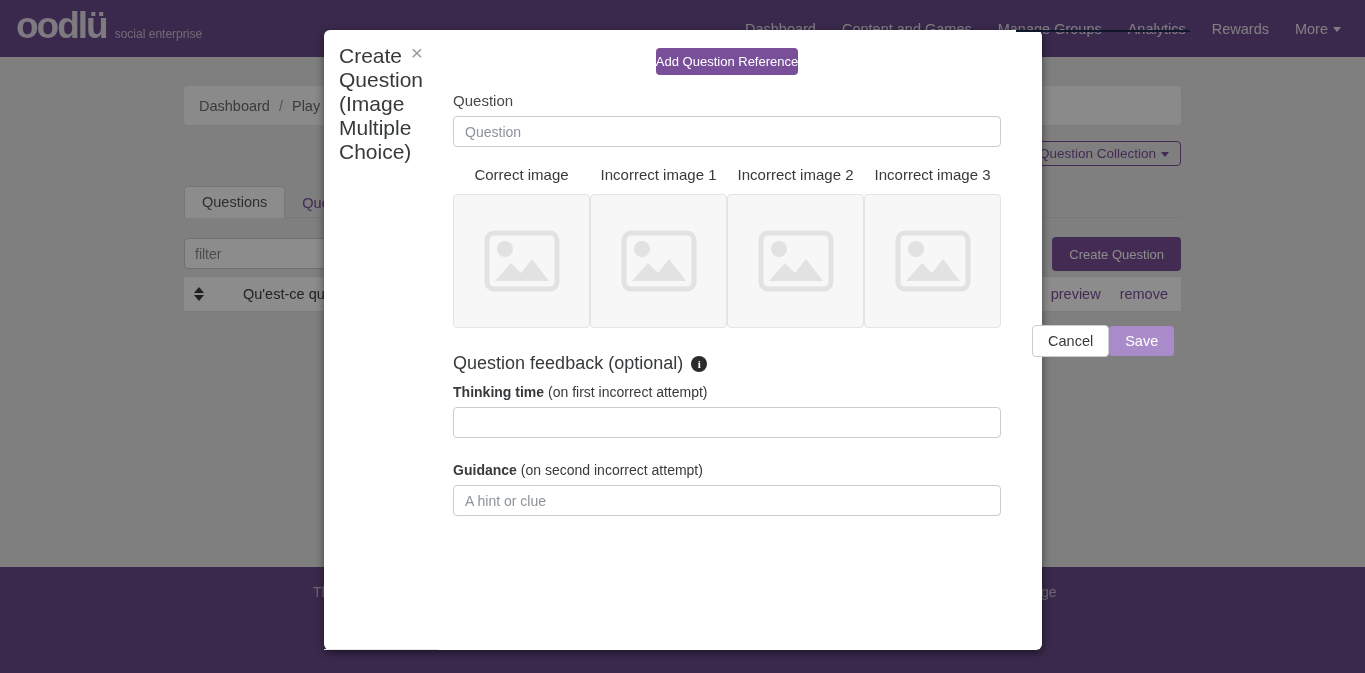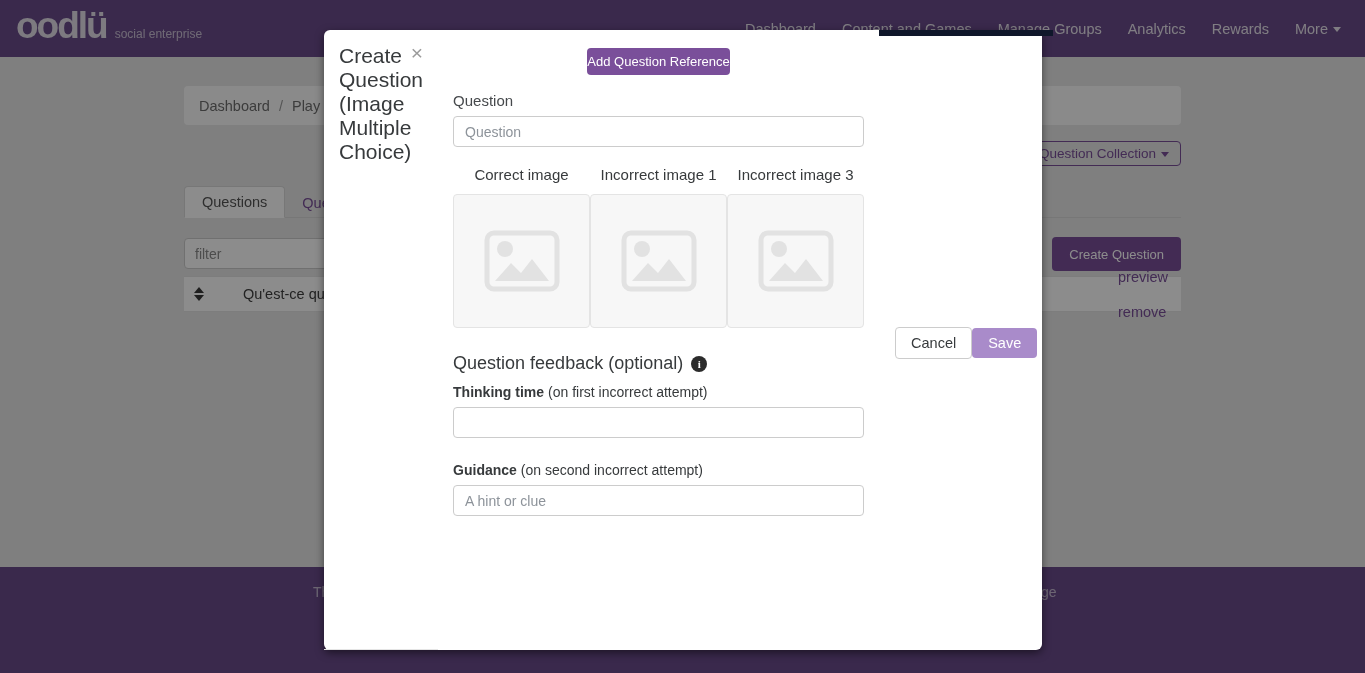--- a/index.html
+++ b/index.html
@@ -85,21 +85,21 @@
   .sort-icon { display:flex; flex-direction:column; gap:2px; margin-left:10px; cursor:pointer; }
   .sort-icon .tri-up {
     width:0; height:0; border-left:5px solid transparent; border-right:5px solid transparent;
     border-bottom:6px solid #3a3a3a;
   }
   .sort-icon .tri-down {
     width:0; height:0; border-left:5px solid transparent; border-right:5px solid transparent;
     border-top:6px solid #3a3a3a;
   }
   .q-row-text { margin-left:39px; font-size:14.5px; color:#3f3f3f; }
-  .q-row-actions { margin-left:auto; margin-right:13px; display:flex; gap:19px;flex-direction:column; }
+  .q-row-actions { margin-left:auto; margin-right:13px; display:flex; gap:19px; }
   .row-link { color:#7a4f9a; font-size:14.5px; cursor:pointer; }
 
   
   .site-footer {
     position:absolute; left:0; top:567px; width:100%; height:106px;
     background:#6a4c8a;
   }
   .footer-frag { position:absolute; top:17px; color:rgba(255,255,255,0.62); font-size:14px; }
   .footer-frag.left { left:313px; }
   .footer-frag.right { left:1041px; }
@@ -156,21 +156,21 @@
     display:inline-flex; align-items:center; justify-content:center;
     font-family:"Liberation Serif", serif; cursor:pointer;
   }
   .sub-label { margin-top:10px; font-size:14px; color:#373a3c; }
   .sub-label b { font-weight:bold; }
   .sub-label .rest { margin-left:4px; }
   .mt7 { margin-top:7px; }
   .mt24 { margin-top:24px; }
 
   .modal-footer {
-    border-top:6px solid #0f172a; padding:14px 16px;
+    border-top:2px solid #0f172a; padding:14px 16px;
     display:flex; justify-content:space-between; align-items:center;
   }
   .cancel-btn {
     background:#fff; border:1px solid #ccc; border-radius:4px;
     font-size:14.5px; color:#373a3c; padding:7px 15px; cursor:pointer; font-family:inherit;
   }
   .save-btn {
     background:#a98bca; border:none; border-radius:4px;
     font-size:14.5px; color:#fff; padding:7px 16px; cursor:pointer; font-family:inherit;
   }
@@ -263,20 +263,30 @@
         <div class="img-col-label">Incorrect image 1</div>
         <div class="img-box">
           <svg width="76" height="62" viewBox="0 0 76 62">
             <rect x="3" y="3" width="70" height="56" rx="7" fill="none" stroke="#e2e2e2" stroke-width="5"></rect>
             <circle cx="21" cy="19" r="8" fill="#e2e2e2"></circle>
             <path d="M11 51 L27 33 L37 43 L48 29 L65 51 Z" fill="#e2e2e2"></path>
           </svg>
         </div>
       </div>
       <div class="img-col">
+        <div class="img-col-label">Incorrect image 2</div>
+        <div class="img-box">
+          <svg width="76" height="62" viewBox="0 0 76 62">
+            <rect x="3" y="3" width="70" height="56" rx="7" fill="none" stroke="#e2e2e2" stroke-width="5"></rect>
+            <circle cx="21" cy="19" r="8" fill="#e2e2e2"></circle>
+            <path d="M11 51 L27 33 L37 43 L48 29 L65 51 Z" fill="#e2e2e2"></path>
+          </svg>
+        </div>
+      </div>
+      <div class="img-col">
         <div class="img-col-label">Incorrect image 3</div>
         <div class="img-box">
           <svg width="76" height="62" viewBox="0 0 76 62">
             <rect x="3" y="3" width="70" height="56" rx="7" fill="none" stroke="#e2e2e2" stroke-width="5"></rect>
             <circle cx="21" cy="19" r="8" fill="#e2e2e2"></circle>
             <path d="M11 51 L27 33 L37 43 L48 29 L65 51 Z" fill="#e2e2e2"></path>
           </svg>
         </div>
       </div>
     </div>

